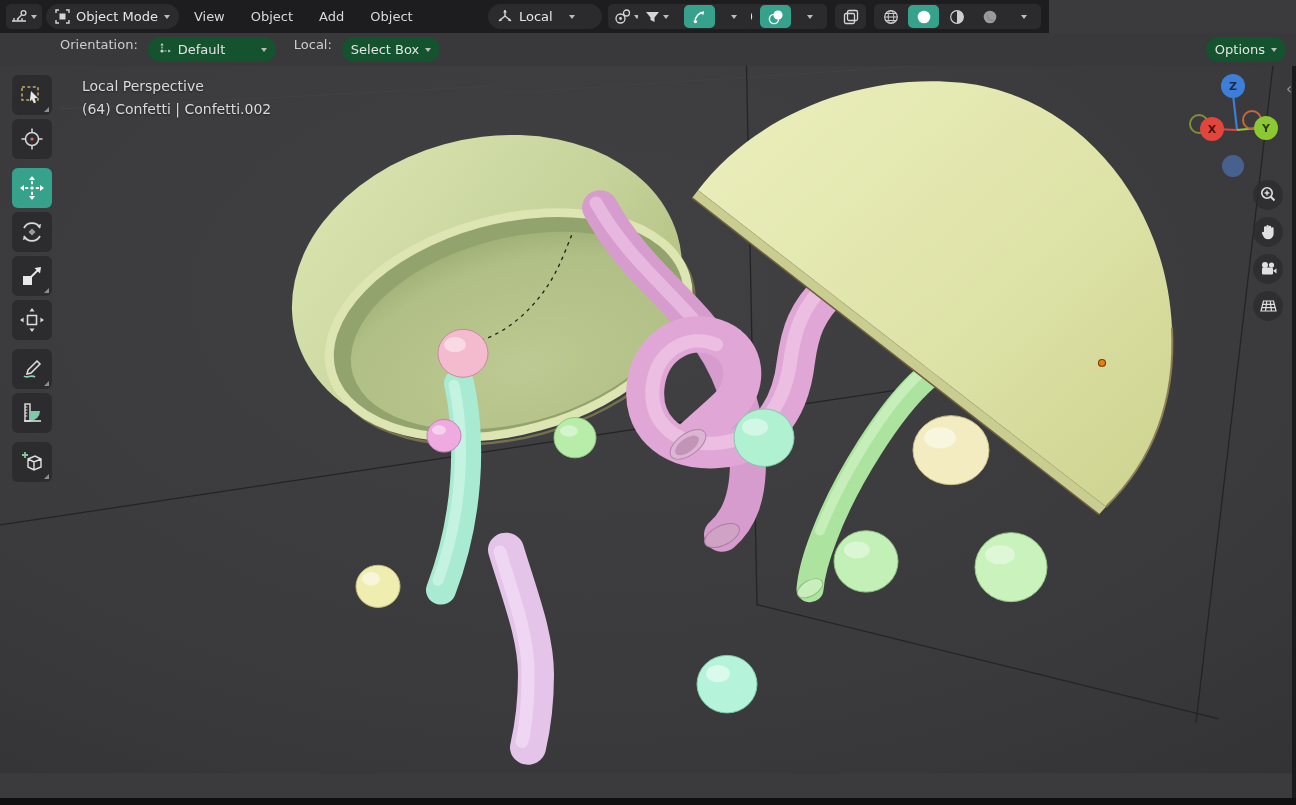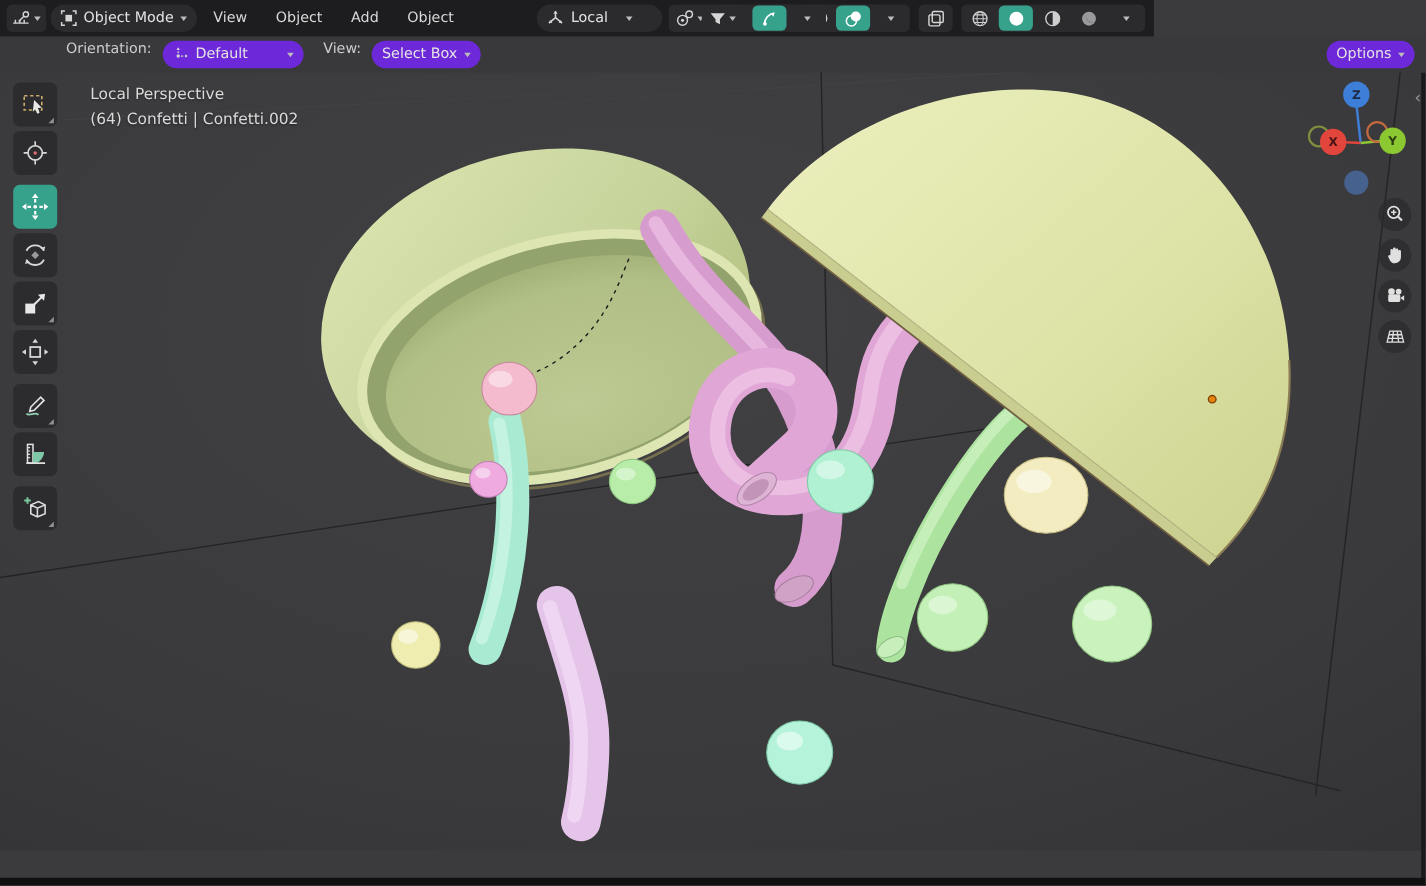--- a/index.html
+++ b/index.html
@@ -7,21 +7,21 @@
        background:#3b3b3d;font-family:"DejaVu Sans","Liberation Sans",sans-serif;
        -webkit-font-smoothing:antialiased;}
   
   .topbar{position:absolute;top:0;left:0;width:1049px;height:33px;background:#1d1d1f;
           display:flex;align-items:center;z-index:30;}
   .tb-left{position:absolute;left:6px;display:flex;align-items:center;gap:4px;}
   .tb-center{position:absolute;left:488px;display:flex;align-items:center;gap:6px;}
   .tb-right{position:absolute;right:8px;display:flex;align-items:center;gap:8px;}
   .pill{background:#2b2b2e;border-radius:13px;height:25px;display:inline-flex;align-items:center;
         padding:0 9px;color:#e4e4e4;font-size:13px;gap:6px;white-space:nowrap;cursor:default;}
-  .pill-dark{background:#6d28d9;}
+  .pill-dark{background:#14532d;}
   .sq{background:#2b2b2e;border-radius:5px;height:25px;min-width:25px;display:inline-flex;
       align-items:center;justify-content:center;padding:0 3px;gap:3px;}
   .sq.pressed{background:#505054;}
   .sq.teal{background:#36a28b;}
   .menu{color:#d9d9d9;font-size:13px;padding:0 11px;line-height:33px;}
   .car{width:0;height:0;border-left:3.5px solid transparent;border-right:3.5px solid transparent;
        border-top:4.5px solid #bdbdbd;}
   .car.dim{border-top-color:#6a6a6a;}
   .grp{display:inline-flex;align-items:center;background:#2b2b2e;border-radius:5px;gap:2px;padding:1px;}
   .grp .sq{background:transparent;height:23px;}
@@ -330,21 +330,21 @@
     <span class="lbl">Orientation:</span>
     <div class="pill pill-dark" style="min-width:110px;">
       <svg width="15" height="15" viewBox="0 0 15 15">
         <circle cx="5" cy="9" r="1.6" fill="#cfcfcf"></circle>
         <path d="M5,6.5 L5,2 M7.5,9 L12.5,9" stroke="#cfcfcf" stroke-width="1.2" fill="none" stroke-dasharray="2,1.6"></path>
         <path d="M5,1 l-1.6,2.4 h3.2 z M13.8,9 l-2.4,-1.6 v3.2 z" fill="#cfcfcf"></path>
       </svg>
       <span>Default</span>
       <span class="car" style="margin-left:auto"></span>
     </div>
-    <span class="lbl" style="margin-left:8px">View:</span>
+    <span class="lbl" style="margin-left:8px">Local:</span>
     <div class="pill pill-dark">
       <span>Select Box</span>
       <span class="car"></span>
     </div>
   </div>
   <div class="r2-right">
     <div class="pill pill-dark">
       <span>Options</span>
       <span class="car"></span>
     </div>

